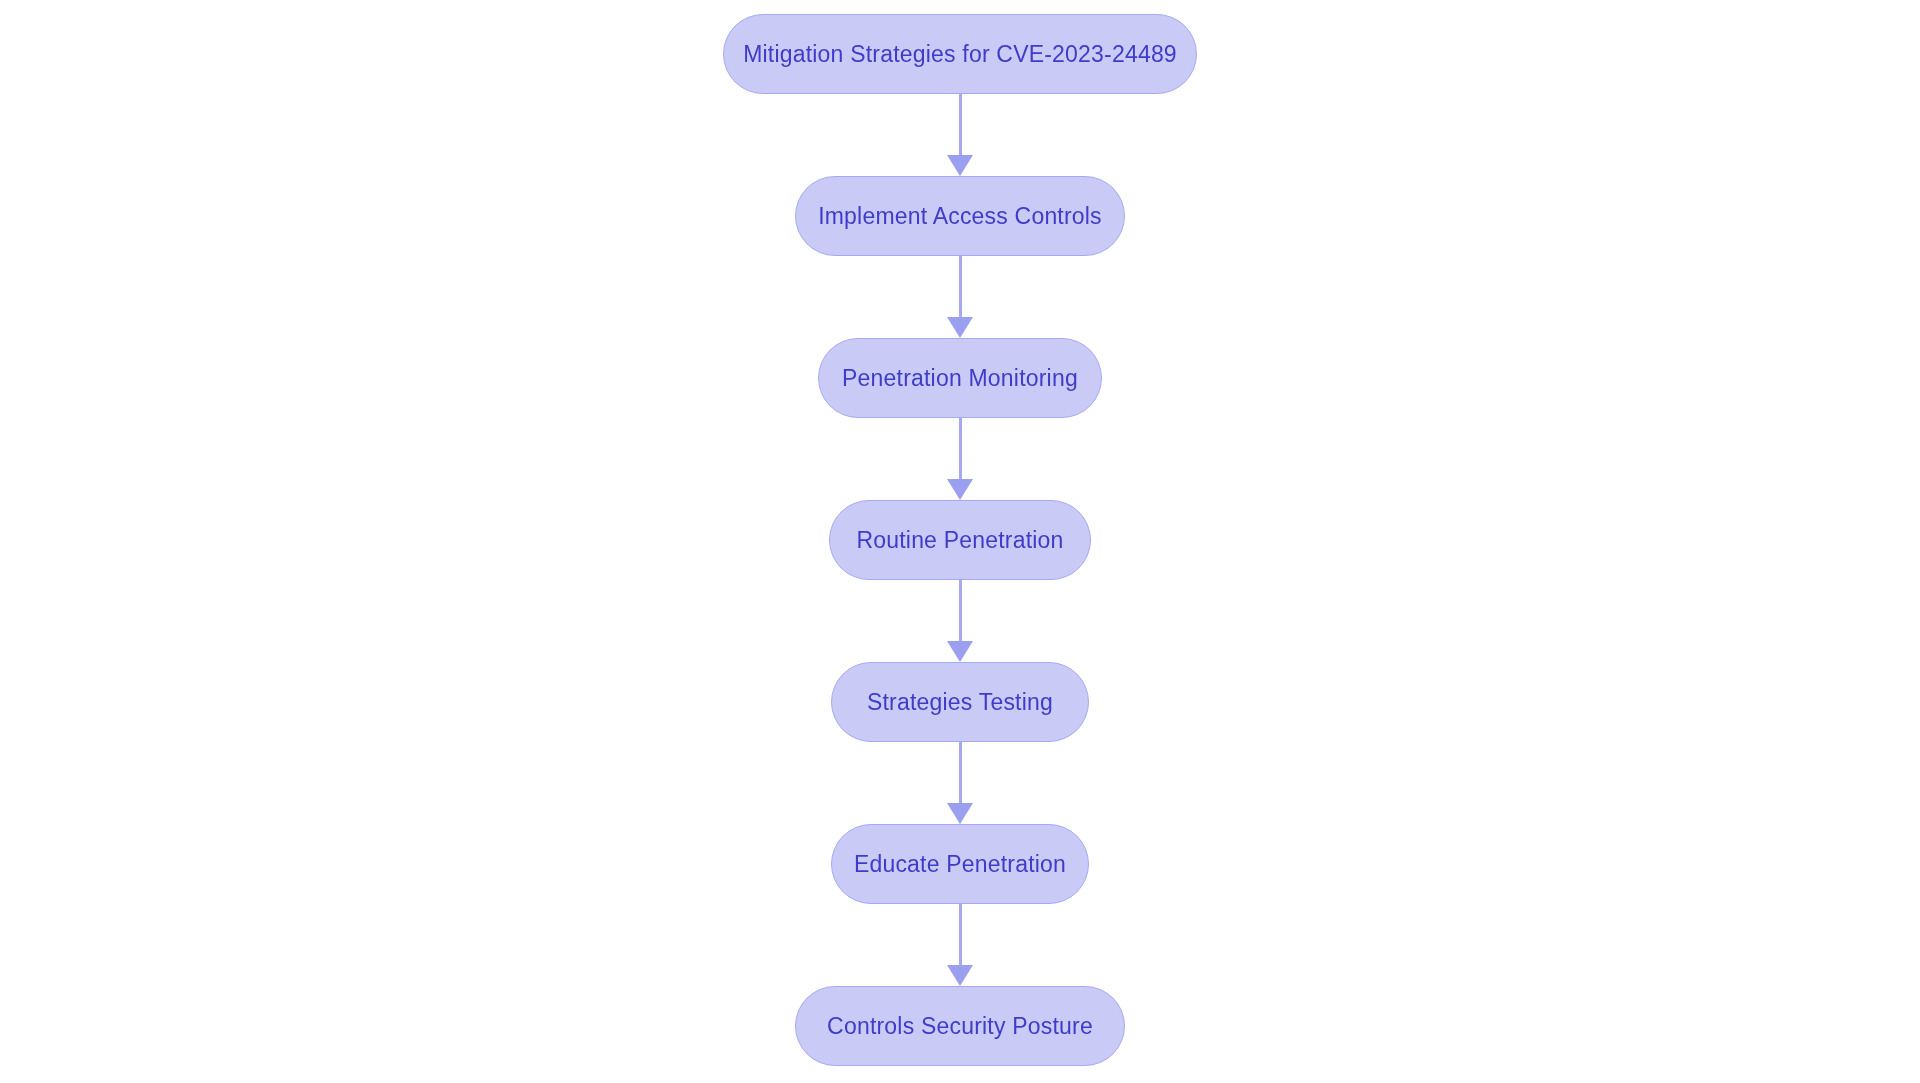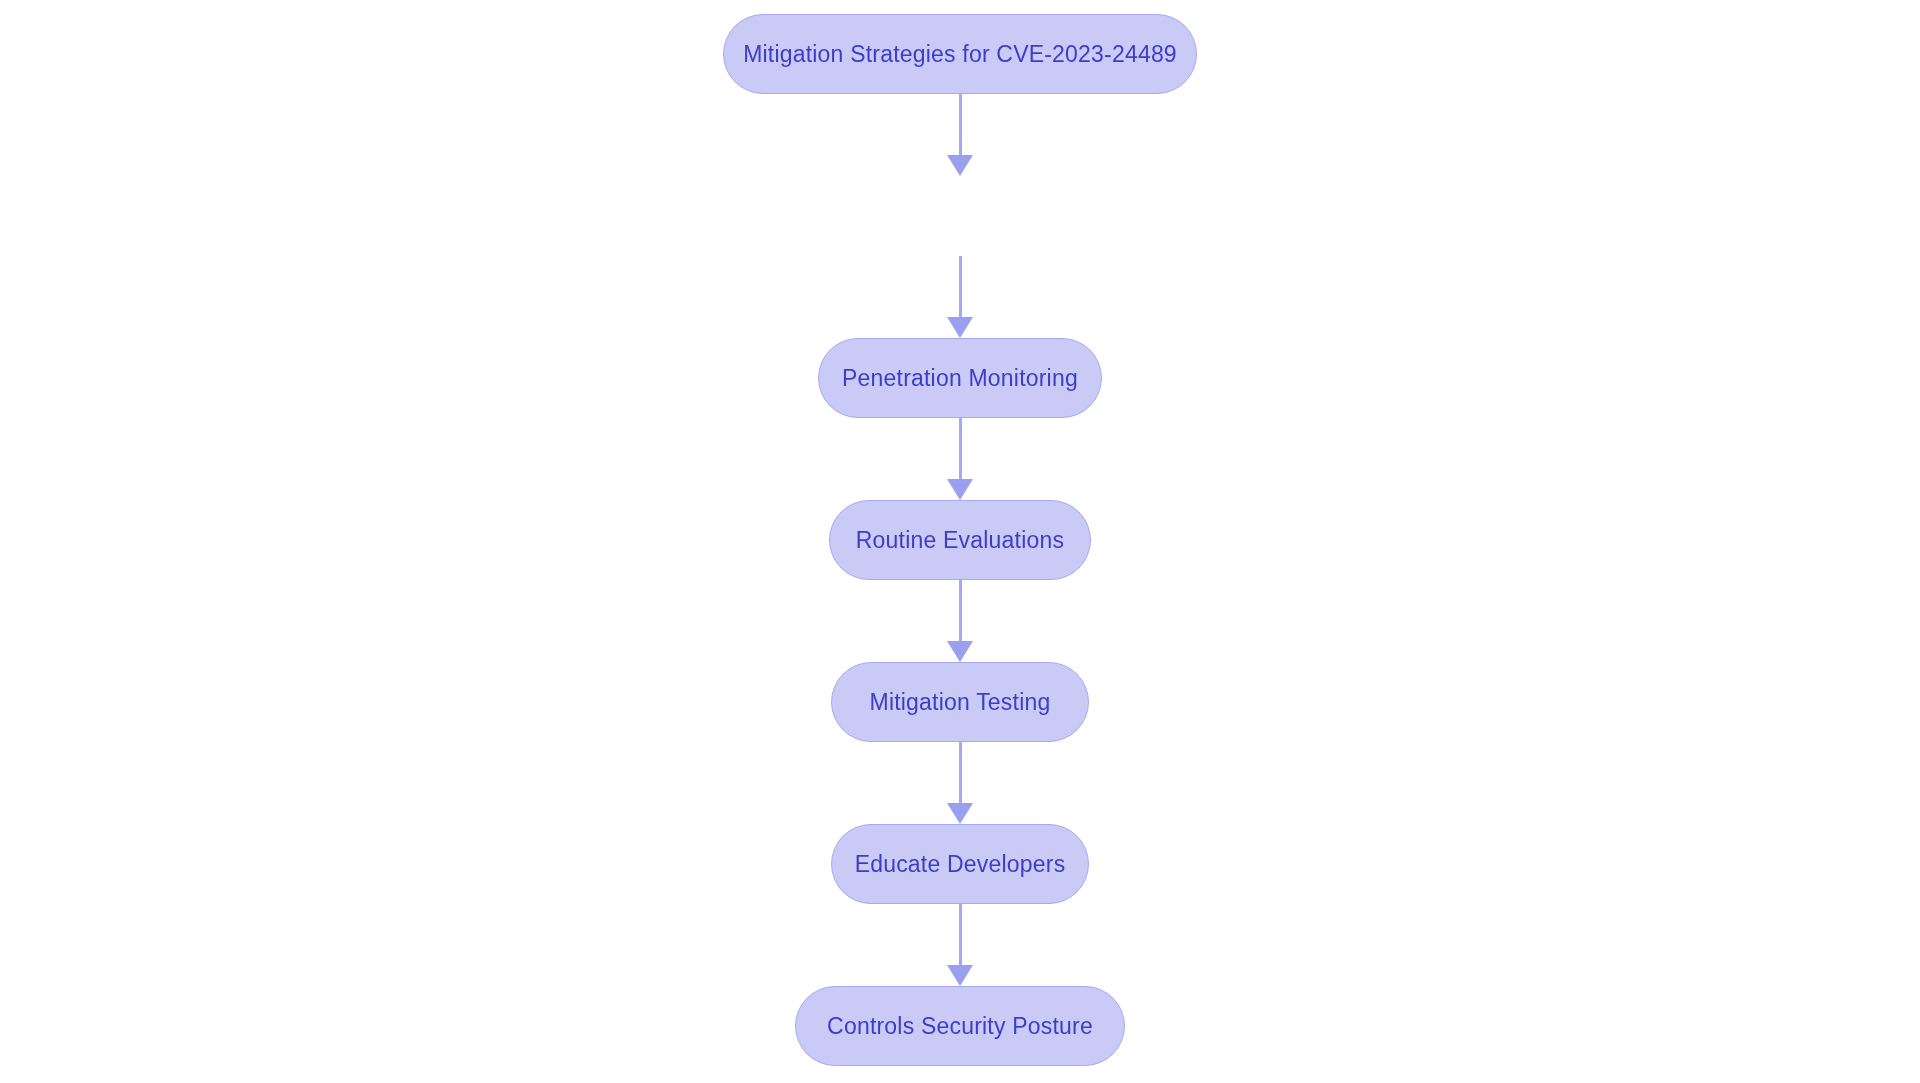--- a/index.html
+++ b/index.html
@@ -82,55 +82,58 @@
 
   <div class="node node-0">
     <span>Mitigation Strategies for CVE-2023-24489</span>
   </div>
 
   <div class="arrow arrow-0">
     <div class="stem"></div>
     <div class="head"></div>
   </div>
 
+  <div class="node node-1">
+    <span>Implement Access Controls</span>
+  </div>
 
   <div class="arrow arrow-1">
     <div class="stem"></div>
     <div class="head"></div>
   </div>
 
   <div class="node node-2">
     <span>Penetration Monitoring</span>
   </div>
 
   <div class="arrow arrow-2">
     <div class="stem"></div>
     <div class="head"></div>
   </div>
 
   <div class="node node-3">
-    <span>Routine Evaluations</span>
+    <span>Routine Penetration</span>
   </div>
 
   <div class="arrow arrow-3">
     <div class="stem"></div>
     <div class="head"></div>
   </div>
 
   <div class="node node-4">
-    <span>Mitigation Testing</span>
+    <span>Strategies Testing</span>
   </div>
 
   <div class="arrow arrow-4">
     <div class="stem"></div>
     <div class="head"></div>
   </div>
 
   <div class="node node-5">
-    <span>Educate Developers</span>
+    <span>Educate Penetration</span>
   </div>
 
   <div class="arrow arrow-5">
     <div class="stem"></div>
     <div class="head"></div>
   </div>
 
   <div class="node node-6">
     <span>Controls Security Posture</span>
   </div>

